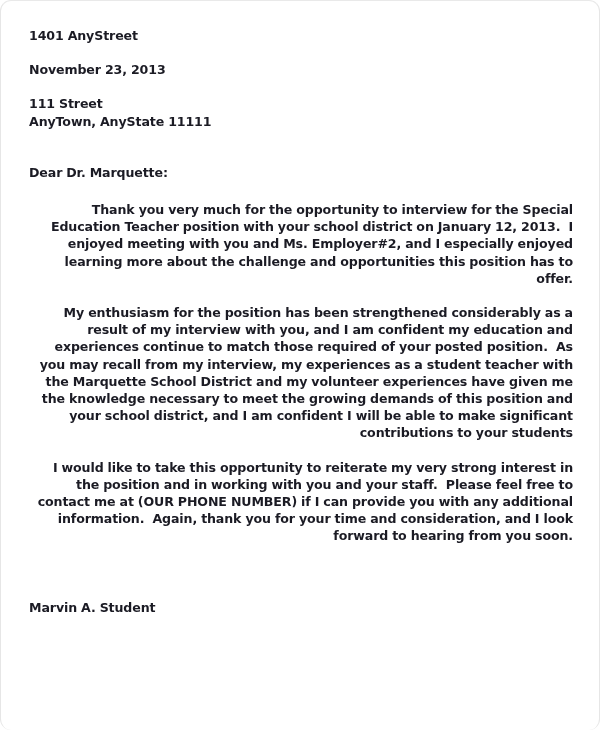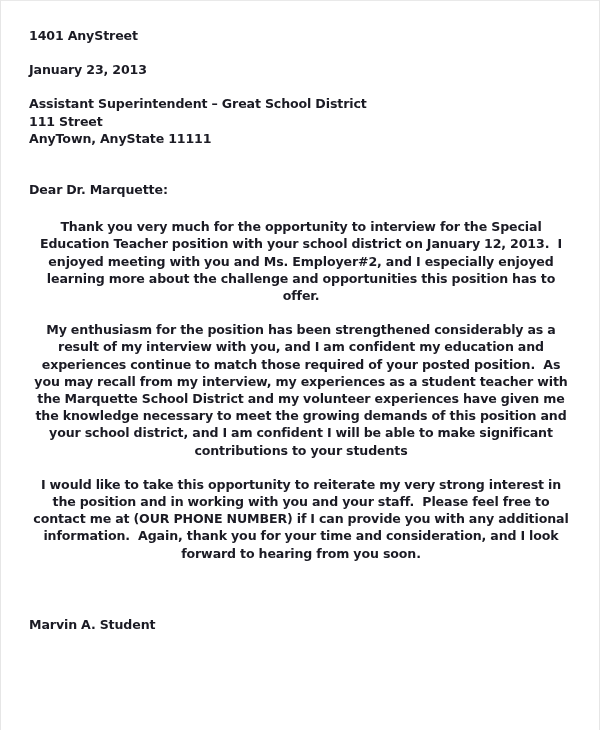--- a/index.html
+++ b/index.html
@@ -17,20 +17,21 @@
   .page {
     position: relative;
     box-sizing: border-box;
     width: 600px;
     height: 730px;
     background: #ffffff;
     border-top: 1px solid #e9e9e9;
     border-left: 1px solid #e6e6e6;
     border-right: 1px solid #e6e6e6;
     overflow: hidden;
+    border-radius: 11px;
   }
 
   .sheet {
     position: absolute;
     left: 28px;
     top: 26px;
     width: 544px;
   }
 
   .block {
@@ -44,21 +45,21 @@
 
   .line { white-space: pre-wrap; }
 
   .para {
     color: #1b1b24;
     font-size: 12.6px;
     line-height: 17.2px;
     letter-spacing: -0.12px;
     font-weight: 600;
     word-spacing: -0.2px;
-    text-align: center;
+    text-align: right;
     white-space: pre-wrap;
   }
 
   .gap-sm { height: 17px; }
   .gap-md { height: 20px; }
   .gap-lg { height: 34px; }
 
   .bold { font-weight: 800; }
 
   .seg { display: inline; }
@@ -69,27 +70,26 @@
 <div class="page">
   <div class="sheet">
 
     <div class="block">
       <div class="line">1401 AnyStreet</div>
     </div>
 
     <div class="gap-sm"></div>
 
     <div class="block">
-      <div class="line">January 23, 2013</div>
+      <div class="line">November 23, 2013</div>
     </div>
 
     <div class="gap-sm"></div>
 
     <div class="block">
-      <div class="line">Assistant Superintendent – Great School District</div>
       <div class="line">111 Street</div>
       <div class="line">AnyTown, AnyState 11111</div>
     </div>
 
     <div class="gap-lg"></div>
 
     <div class="block">
       <div class="line">Dear Dr. Marquette:</div>
     </div>
 

